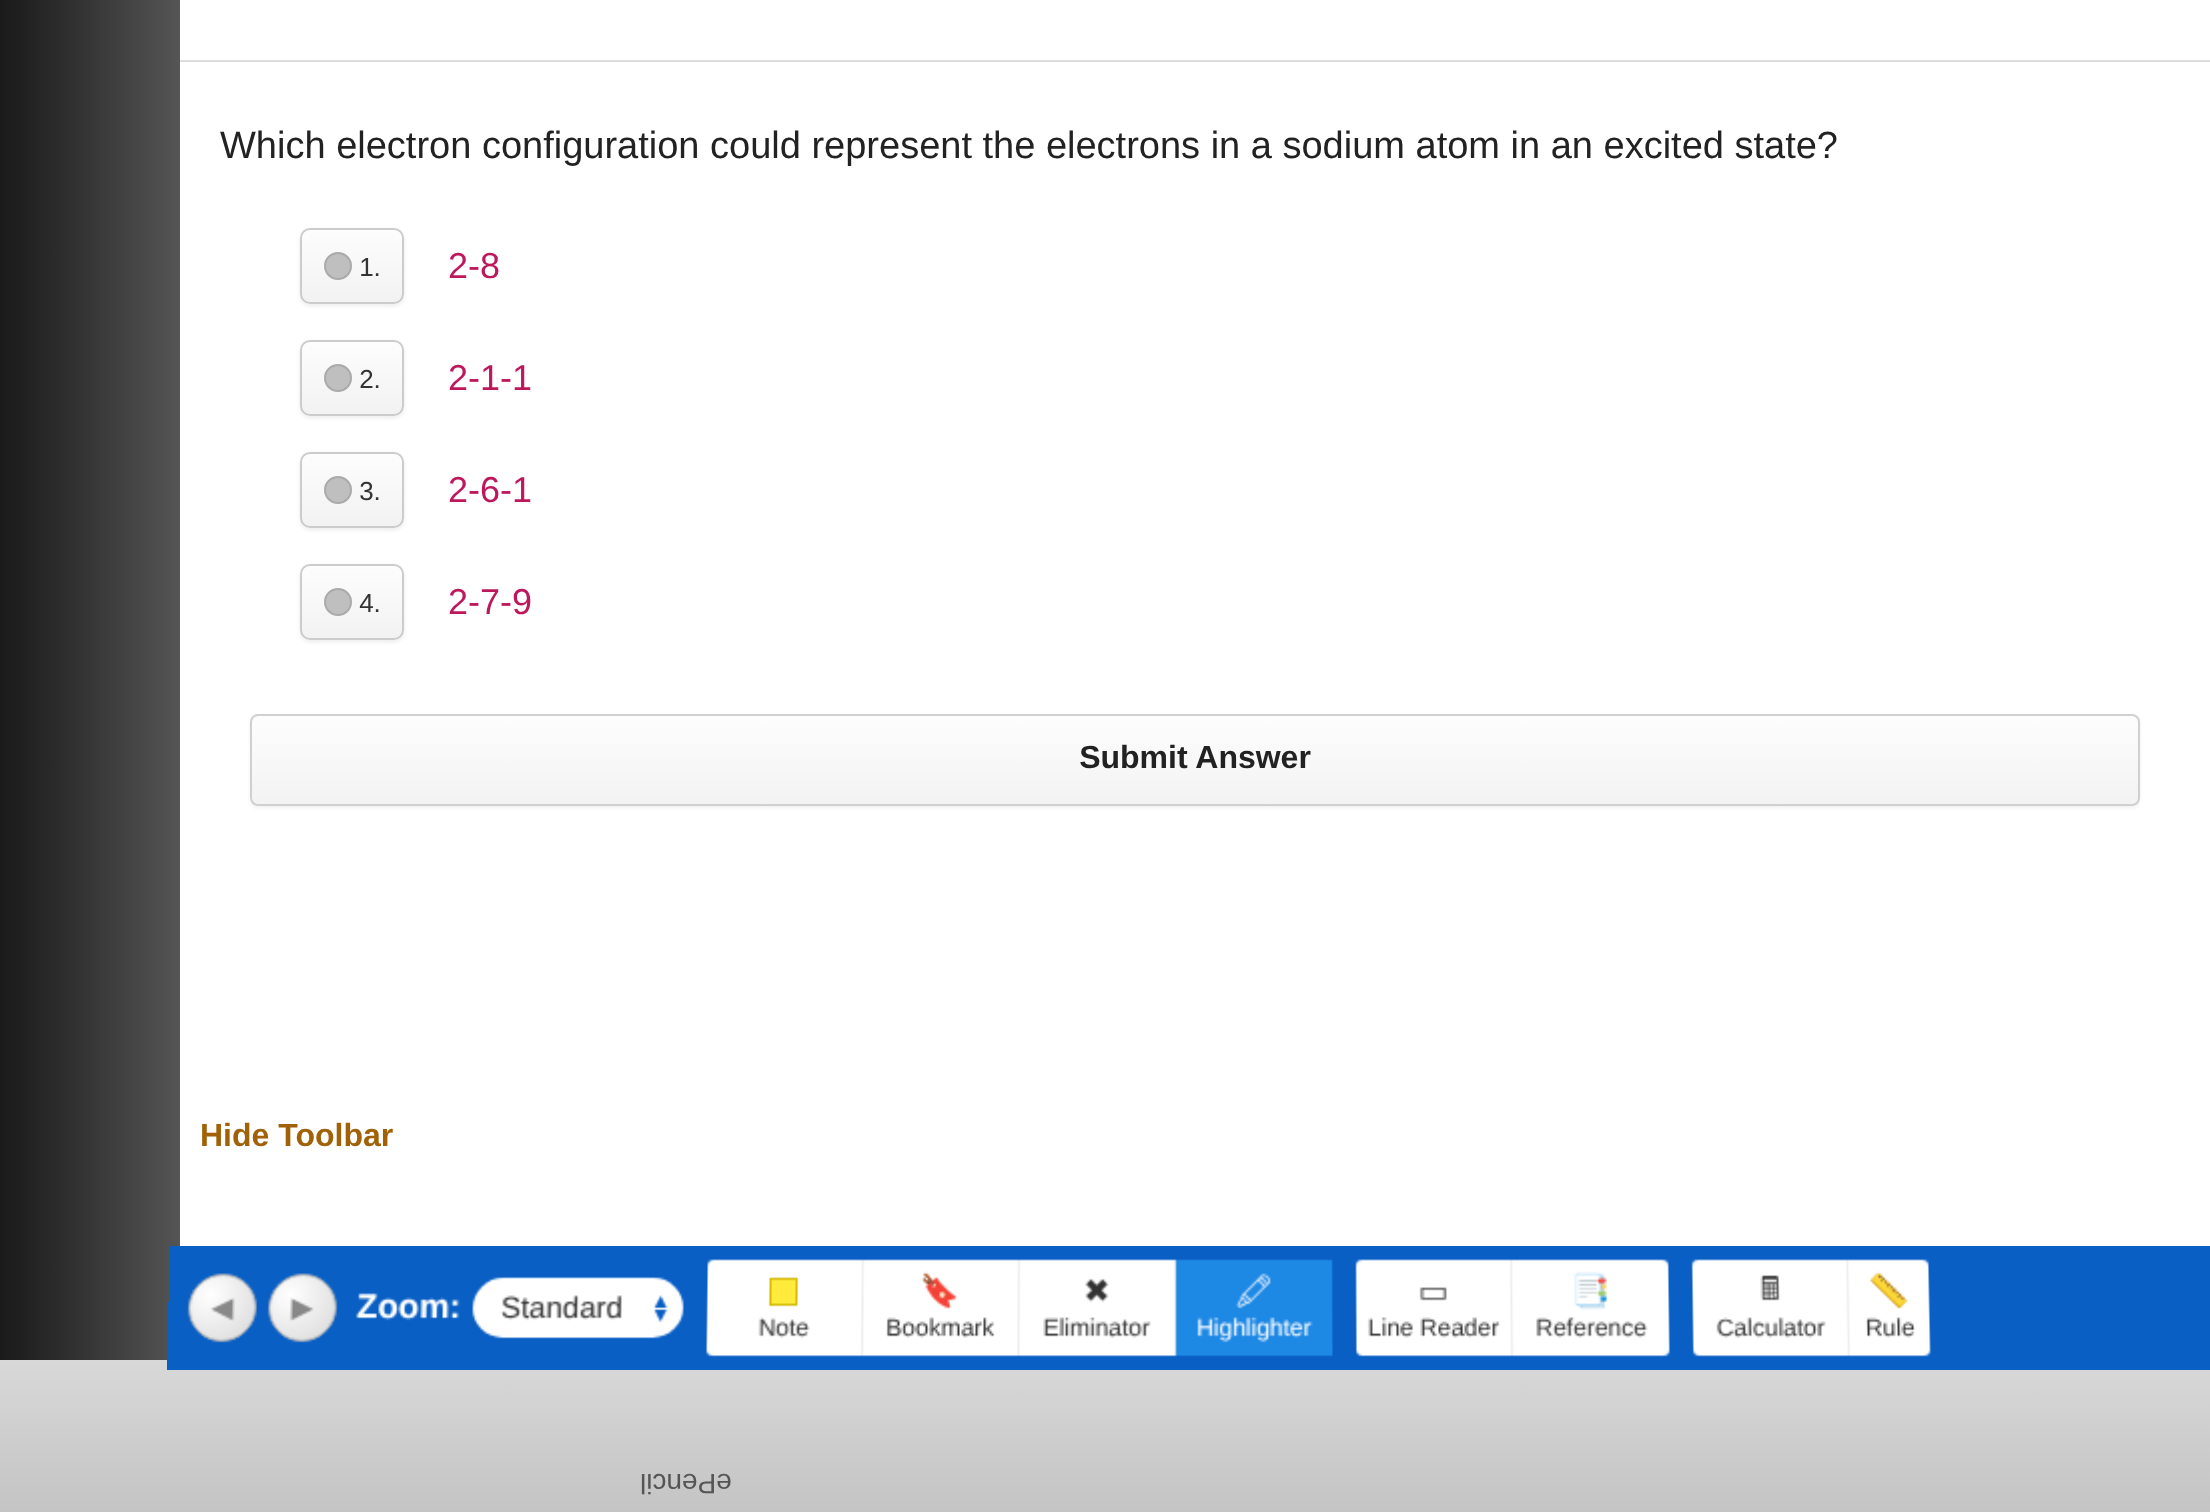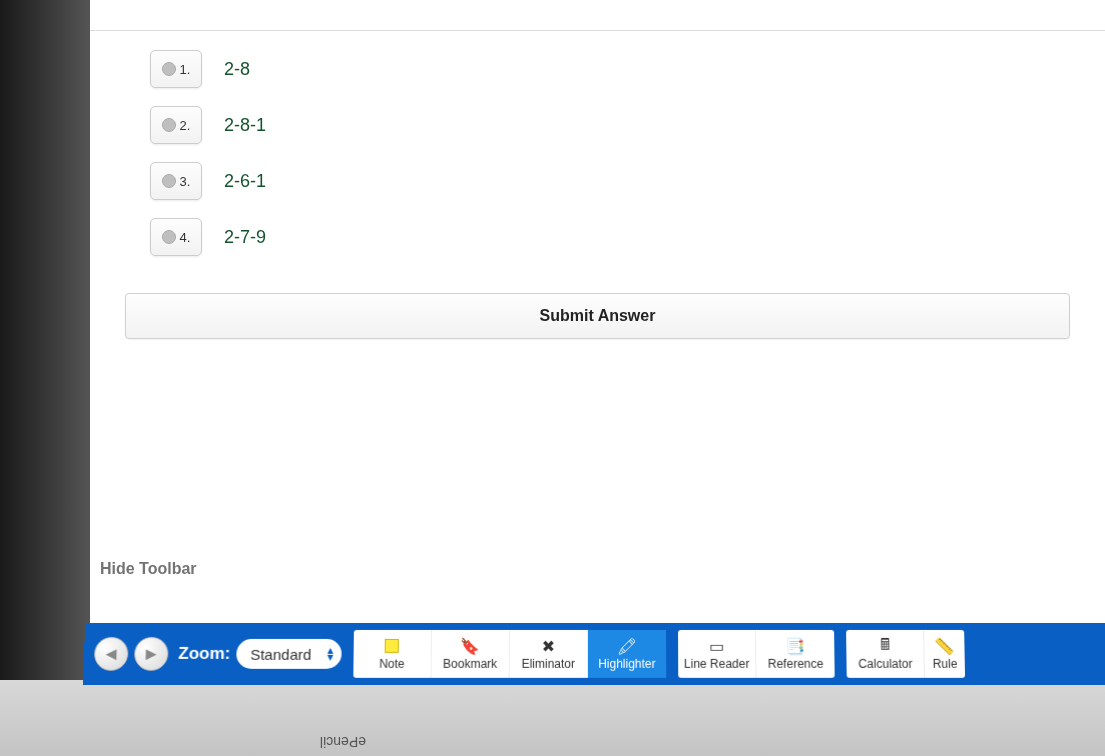--- a/index.html
+++ b/index.html
@@ -58,21 +58,21 @@
     }
     .option-dot {
       width: 14px; height: 14px;
       border-radius: 50%;
       background: #bfbfbf;
       border: 1px solid #aaa;
     }
     .option-num { font-size: 13px; color: #333; }
     .option-text {
       font-size: 18px;
-      color: #14532d;
+      color: #be185d;
       margin-left: 22px;
     }
     .submit-wrap {
       margin: 28px 15px 0 15px;
       border-radius: 16px;
     }
     .submit-btn {
       width: 100%;
       height: 46px;
       border: 1px solid #d0d0d0;
@@ -81,21 +81,21 @@
       font-size: 16px;
       font-weight: bold;
       color: #222;
       cursor: pointer;
       box-shadow: 0 1px 2px rgba(0,0,0,0.06);
     }
     .hide-toolbar {
       position: absolute;
       left: 100px;
       top: 560px;
-      color: #737373;
+      color: #a16207;
       font-weight: bold;
       font-size: 16px;
       cursor: pointer;
       z-index: 2;
     }
     .toolbar {
       position: absolute;
       left: 85px; right: 0;
       top: 623px;
       height: 62px;
@@ -180,36 +180,37 @@
       z-index: 4;
     }
   </style>
 </head>
 <body>
 
 <div class="screen-edge"></div>
 
 <div class="content-wrap">
   <div class="question-box">
+    <div class="question-text">Which electron configuration could represent the electrons in a sodium atom in an excited state?</div>
     <div class="options">
 
       <div class="option-row">
         <div class="option-btn">
           <span class="option-dot"></span>
           <span class="option-num">1.</span>
         </div>
         <span class="option-text">2-8</span>
       </div>
 
       <div class="option-row">
         <div class="option-btn">
           <span class="option-dot"></span>
           <span class="option-num">2.</span>
         </div>
-        <span class="option-text">2-8-1</span>
+        <span class="option-text">2-1-1</span>
       </div>
 
       <div class="option-row">
         <div class="option-btn">
           <span class="option-dot"></span>
           <span class="option-num">3.</span>
         </div>
         <span class="option-text">2-6-1</span>
       </div>
 

